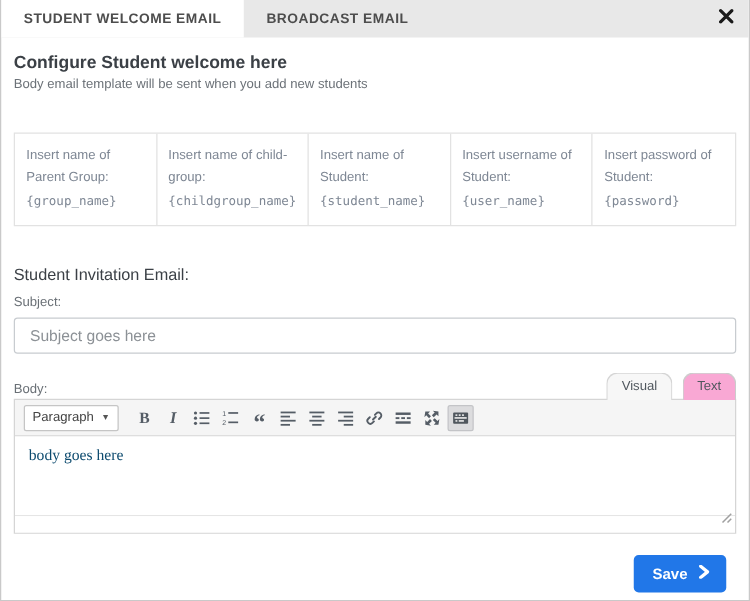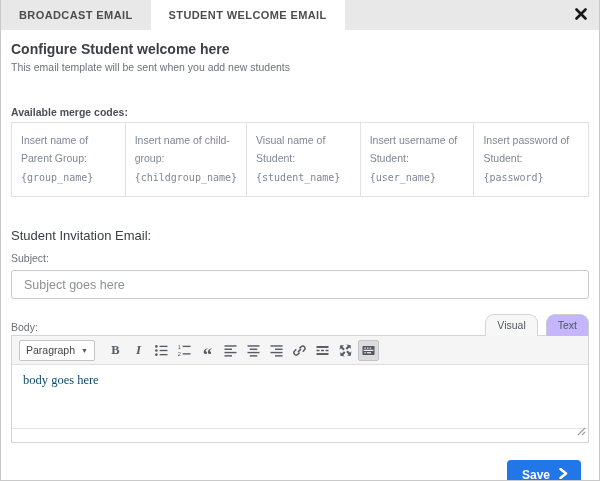--- a/index.html
+++ b/index.html
@@ -92,21 +92,21 @@
   .switch-btn {
     font-size: 10.5px;
     color: #50575e;
     padding: 4px 11px 5px 11px;
     border-radius: 9px 9px 0 0;
     cursor: pointer;
     position: relative;
     top: 1px;
   }
   .switch-btn.visual { background: #f7f7f7; border: 1px solid #d5d5d5; border-bottom: none; }
-  .switch-btn.text { background: #c4b5fd; border: 1px solid #cccccc; border-bottom: none; }
+  .switch-btn.text { background: #f9a8d4; border: 1px solid #cccccc; border-bottom: none; }
 
   
   .editor { border: 1px solid #d5d5d5; background: #fff; }
   .editor-toolbar {
     background: #f5f5f5;
     border-bottom: 1px solid #dedede;
     padding: 4px 7px;
     display: flex;
     align-items: center;
     gap: 2px;
@@ -168,47 +168,46 @@
     display: flex; align-items: center; gap: 9px;
     cursor: pointer;
   }
 </style>
 </head>
 <body>
 
 <div class="modal">
 
   <div class="tabbar">
+    <div class="tab active">STUDENT WELCOME EMAIL</div>
     <div class="tab">BROADCAST EMAIL</div>
-    <div class="tab active">STUDENT WELCOME EMAIL</div>
     <div class="close-btn">
       <span>
         <svg width="12" height="12" viewBox="0 0 12 12">
           <path d="M1.5 1.5 L10.5 10.5 M10.5 1.5 L1.5 10.5" stroke="#1a1a1a" stroke-width="2.6" stroke-linecap="round"></path>
         </svg>
       </span>
     </div>
   </div>
 
   <div class="content">
 
     <div class="page-title">Configure Student welcome here</div>
-    <div class="page-subtitle">This email template will be sent when you add new students</div>
+    <div class="page-subtitle">Body email template will be sent when you add new students</div>
 
     <div class="merge-section">
-      <div class="merge-label">Available merge codes:</div>
       <div class="merge-table">
         <div class="merge-cell">
           <span>Insert name of Parent Group:</span><span class="merge-code">{group_name}</span>
         </div>
         <div class="merge-cell">
           <span>Insert name of child-group: </span><span class="merge-code">{childgroup_name}</span>
         </div>
         <div class="merge-cell">
-          <span>Visual name of Student: </span><span class="merge-code">{student_name}</span>
+          <span>Insert name of Student: </span><span class="merge-code">{student_name}</span>
         </div>
         <div class="merge-cell">
           <span>Insert username of Student:</span><span class="merge-code">{user_name}</span>
         </div>
         <div class="merge-cell">
           <span>Insert password of Student:</span><span class="merge-code">{password}</span>
         </div>
       </div>
     </div>
 

